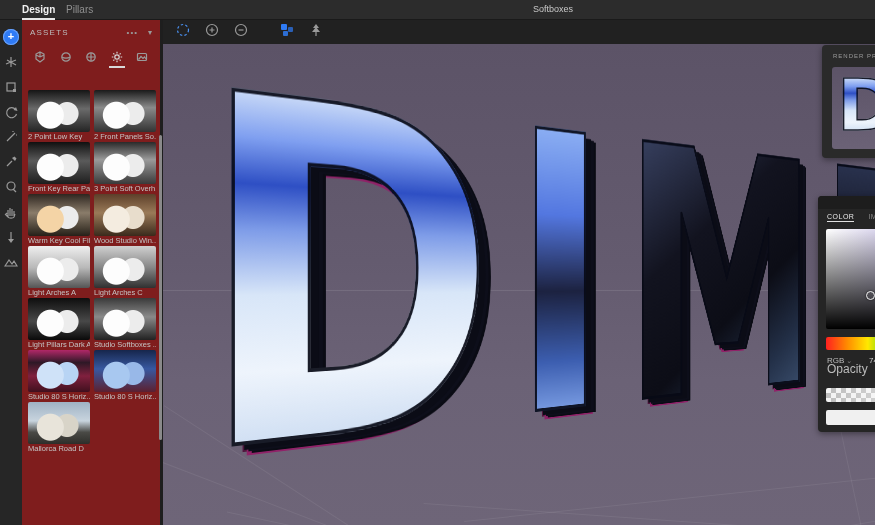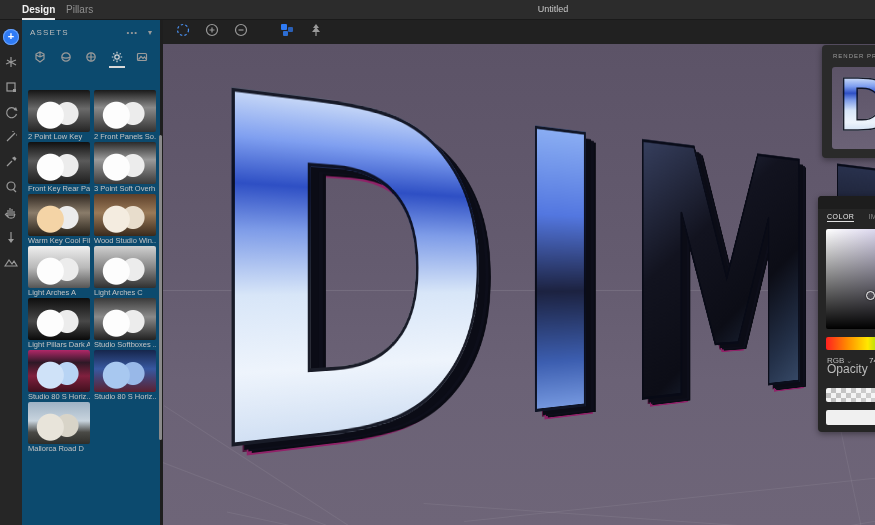--- a/index.html
+++ b/index.html
@@ -21,21 +21,21 @@
   .toolrail { position:absolute; left:0; top:20px; width:22px; height:505px; background:#262626; z-index:30;
               display:flex; flex-direction:column; align-items:center; padding-top:4px; }
   .rail-btn { width:22px; height:25px; display:flex; align-items:center; justify-content:center; }
   .rail-btn svg { display:block; }
   .rail-select-bg { width:16px; height:16px; border-radius:50%; background:#2f7bf5;
                     display:flex; align-items:center; justify-content:center;
                     box-shadow:0 0 0 1px #6ba3f8 inset; }
   .rail-select-bg span { color:#fff; font-size:11px; line-height:1; font-weight:bold; }
 
   
-  .assets { position:absolute; left:22px; top:20px; width:138px; height:505px; background:#0c4a6e; z-index:30; }
+  .assets { position:absolute; left:22px; top:20px; width:138px; height:505px; background:#7f1d1d; z-index:30; }
   .assets-head { height:24px; display:flex; align-items:center; padding:0 8px; }
   .assets-title { font-size:8px; letter-spacing:1.2px; color:#bdbdbd; flex:1; }
   .assets-menu { color:#9a9a9a; font-size:8px; letter-spacing:1px; margin-right:10px; }
   .assets-collapse { color:#9a9a9a; font-size:8px; }
   .search-row { height:20px; display:flex; align-items:center; padding:0 8px; gap:5px; }
   .search-row input { background:transparent; border:none; outline:none; color:#cfcfcf;
                       font-size:8.5px; width:100px; font-family:inherit; }
   .search-row input::placeholder { color:#8a8a8a; }
   .cat-row { height:22px; display:flex; align-items:center; justify-content:space-between; padding:0 10px; margin-top:2px; }
   .cat { width:16px; height:20px; display:flex; align-items:center; justify-content:center; position:relative; }
@@ -148,21 +148,21 @@
   svg { stroke:#9a9a9a; fill:none; stroke-width:1.2; }
   svg .fillg { fill:#9a9a9a; stroke:none; }
   svg .fillb { fill:#2f7bf5; stroke:none; }
 </style>
 </head>
 <body>
 
 <div class="topbar">
   <div class="tab tab-design">Design</div>
   <div class="tab tab-render">Pillars</div>
-  <div class="doc-title">Untitled</div>
+  <div class="doc-title">Softboxes</div>
 </div>
 
 <div class="toolrail">
   <div class="rail-btn">
     <div class="rail-select-bg">
         <span>+</span>
       </div>
   </div>
   <div class="rail-btn">
     <span>

